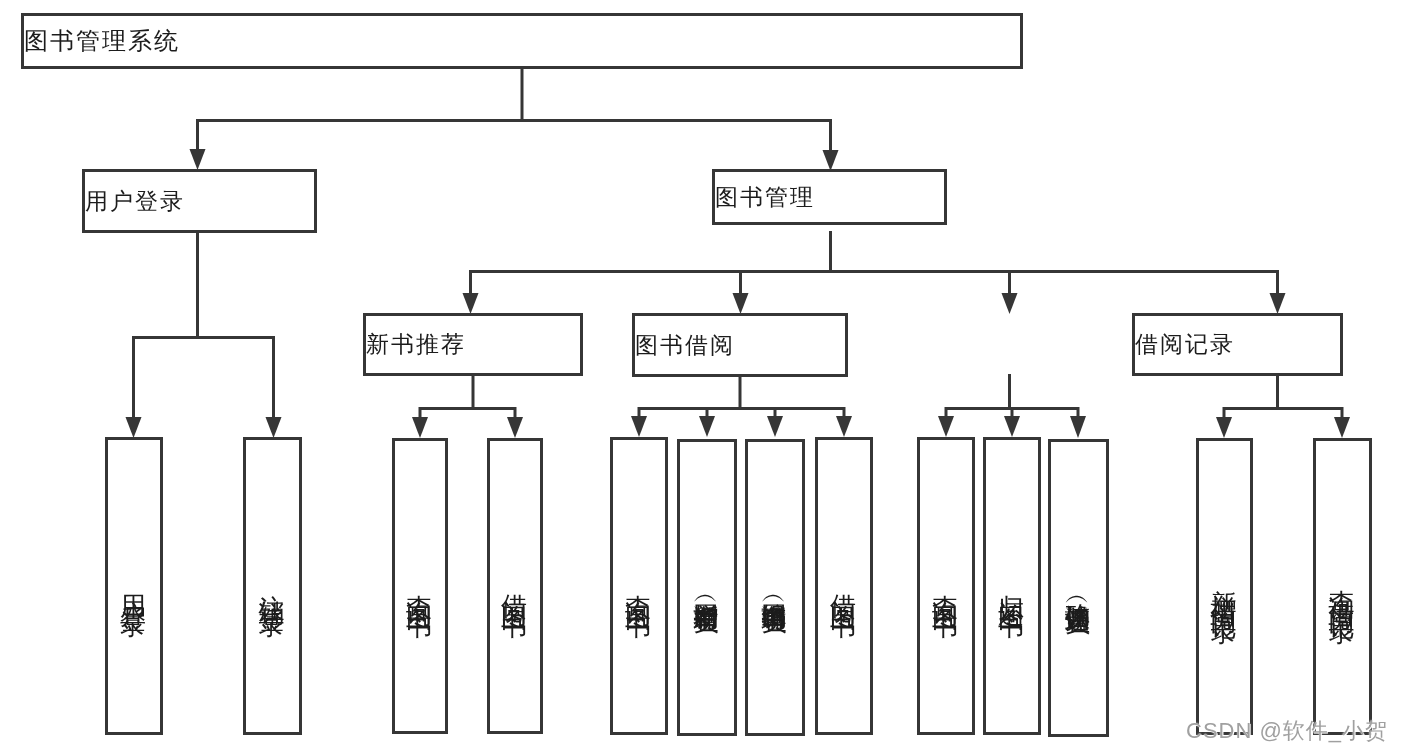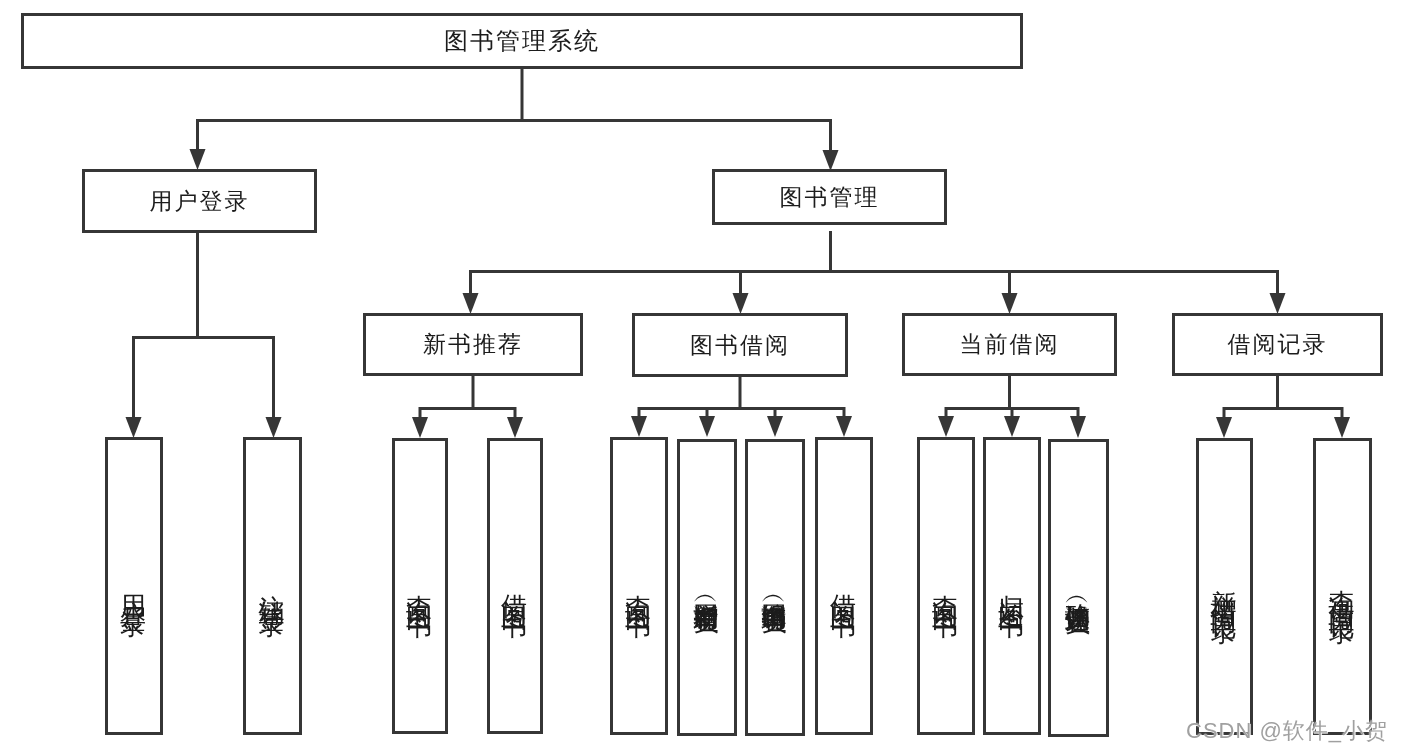--- a/index.html
+++ b/index.html
@@ -5,21 +5,21 @@
   html,body{margin:0;padding:0;}
   body{
     width:1405px;height:747px;position:relative;overflow:hidden;
     background:#ffffff;
     font-family:"Liberation Sans","DejaVu Sans",sans-serif;
   }
   #stage{position:absolute;inset:0;width:1405px;height:747px;}
   #connectors{position:absolute;left:0;top:0;z-index:1;}
   .node{
     position:absolute;box-sizing:border-box;background:#ffffff;
-    border:3px solid #363636;display:flex;align-items:center;justify-content:center;
+    border:3px solid #363636;display:flex;align-items:center;
     font-size:23px;color:#1c1c1c;letter-spacing:2px;z-index:2;
   }
   .node.root{font-size:24px;}
   .leaf{
     position:absolute;box-sizing:border-box;background:#ffffff;
     border:3px solid #363636;display:flex;align-items:center;justify-content:center;
     z-index:2;
   }
   .leaf .vtext{
     writing-mode:vertical-rl;text-orientation:mixed;white-space:nowrap;
@@ -113,24 +113,21 @@
   <div class="node" style="left:712px;top:169px;width:235px;height:56px;">
     <span>图书管理</span>
   </div>
 
   <div class="node" style="left:632px;top:313px;width:216px;height:64px;">
     <span>图书借阅</span>
   </div>
   <div class="node" style="left:363px;top:313px;width:220px;height:63px;">
     <span>新书推荐</span>
   </div>
-  <div class="node" style="left:902px;top:313px;width:215px;height:63px;">
-    <span>当前借阅</span>
-  </div>
-  <div class="node" style="left:1172px;top:313px;width:211px;height:63px;">
+  <div class="node" style="left:1132px;top:313px;width:211px;height:63px;">
     <span>借阅记录</span>
   </div>
 
   <div class="leaf" style="left:105px;top:437px;width:58px;height:298px;">
     <span class="vtext">用户登录</span>
   </div>
   <div class="leaf" style="left:243px;top:437px;width:59px;height:298px;">
     <span class="vtext">注销登录</span>
   </div>
 

